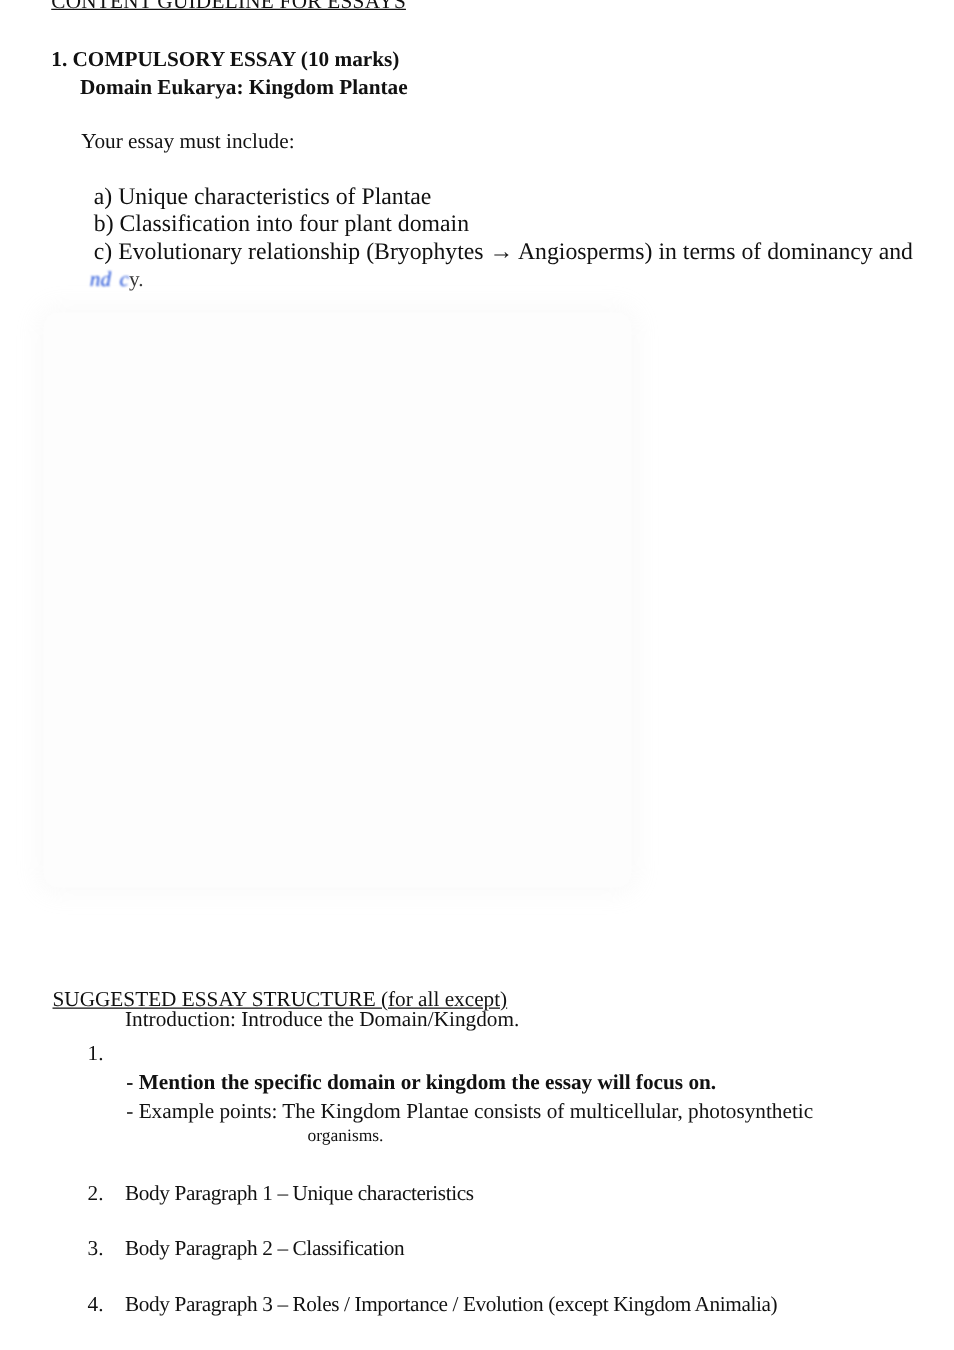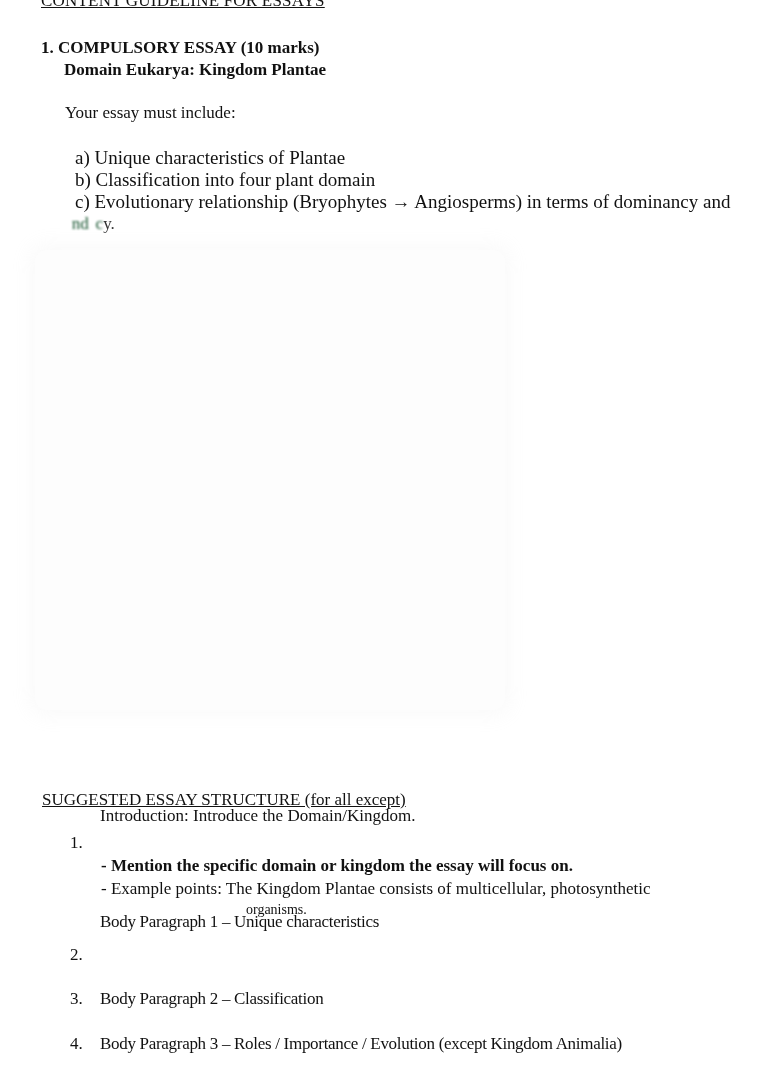--- a/index.html
+++ b/index.html
@@ -46,21 +46,22 @@
   .req-b { top: 169px; }
   .req-c { top: 191px; }
   .req-cont {
     left: 65px; top: 214px;
     font-size: 17px;
     color: #333;
   }
   .smudge {
     display: inline-block;
     filter: blur(0.9px);
-    color: #14532d;
+    color: #1d4ed8;
+    font-style: italic;
   }
 
   .blank-region {
     left: 35px; top: 250px;
     width: 470px; height: 460px;
     background: #fdfdfd;
     border-radius: 12px;
     box-shadow: 0 0 18px 6px rgba(250,250,250,0.9);
   }
 
@@ -113,21 +114,21 @@
 
   <div class="abs structure-title">SUGGESTED ESSAY STRUCTURE (for all except)</div>
 
   <div class="abs list-num" style="top:833px;">1.</div>
   <div class="abs list-text" style="top:806px;">Introduction: Introduce the Domain/Kingdom.</div>
   <div class="abs sub-point" style="top:856px; left:101px;font-weight:bold;">- Mention the specific domain or kingdom the essay will focus on.</div>
   <div class="abs sub-point" style="top:879px; left:101px;">- Example points: The Kingdom Plantae consists of multicellular, photosynthetic</div>
   <div class="abs wrap-line" style="top:902px;">organisms.</div>
 
   <div class="abs list-num" style="top:945px;">2.</div>
-  <div class="abs list-text condensed" style="top:912px;text-align:right;">Body Paragraph 1 – Unique characteristics</div>
+  <div class="abs list-text condensed" style="top:945px;text-align:right;">Body Paragraph 1 – Unique characteristics</div>
 
   <div class="abs list-num" style="top:989px;">3.</div>
   <div class="abs list-text condensed" style="top:989px;text-align:right;">Body Paragraph 2 – Classification</div>
 
   <div class="abs list-num" style="top:1034px;">4.</div>
   <div class="abs list-text condensed" style="top:1034px;">Body Paragraph 3 – Roles / Importance / Evolution (except Kingdom Animalia)</div>
 
 </div>
 
 </body></html>

